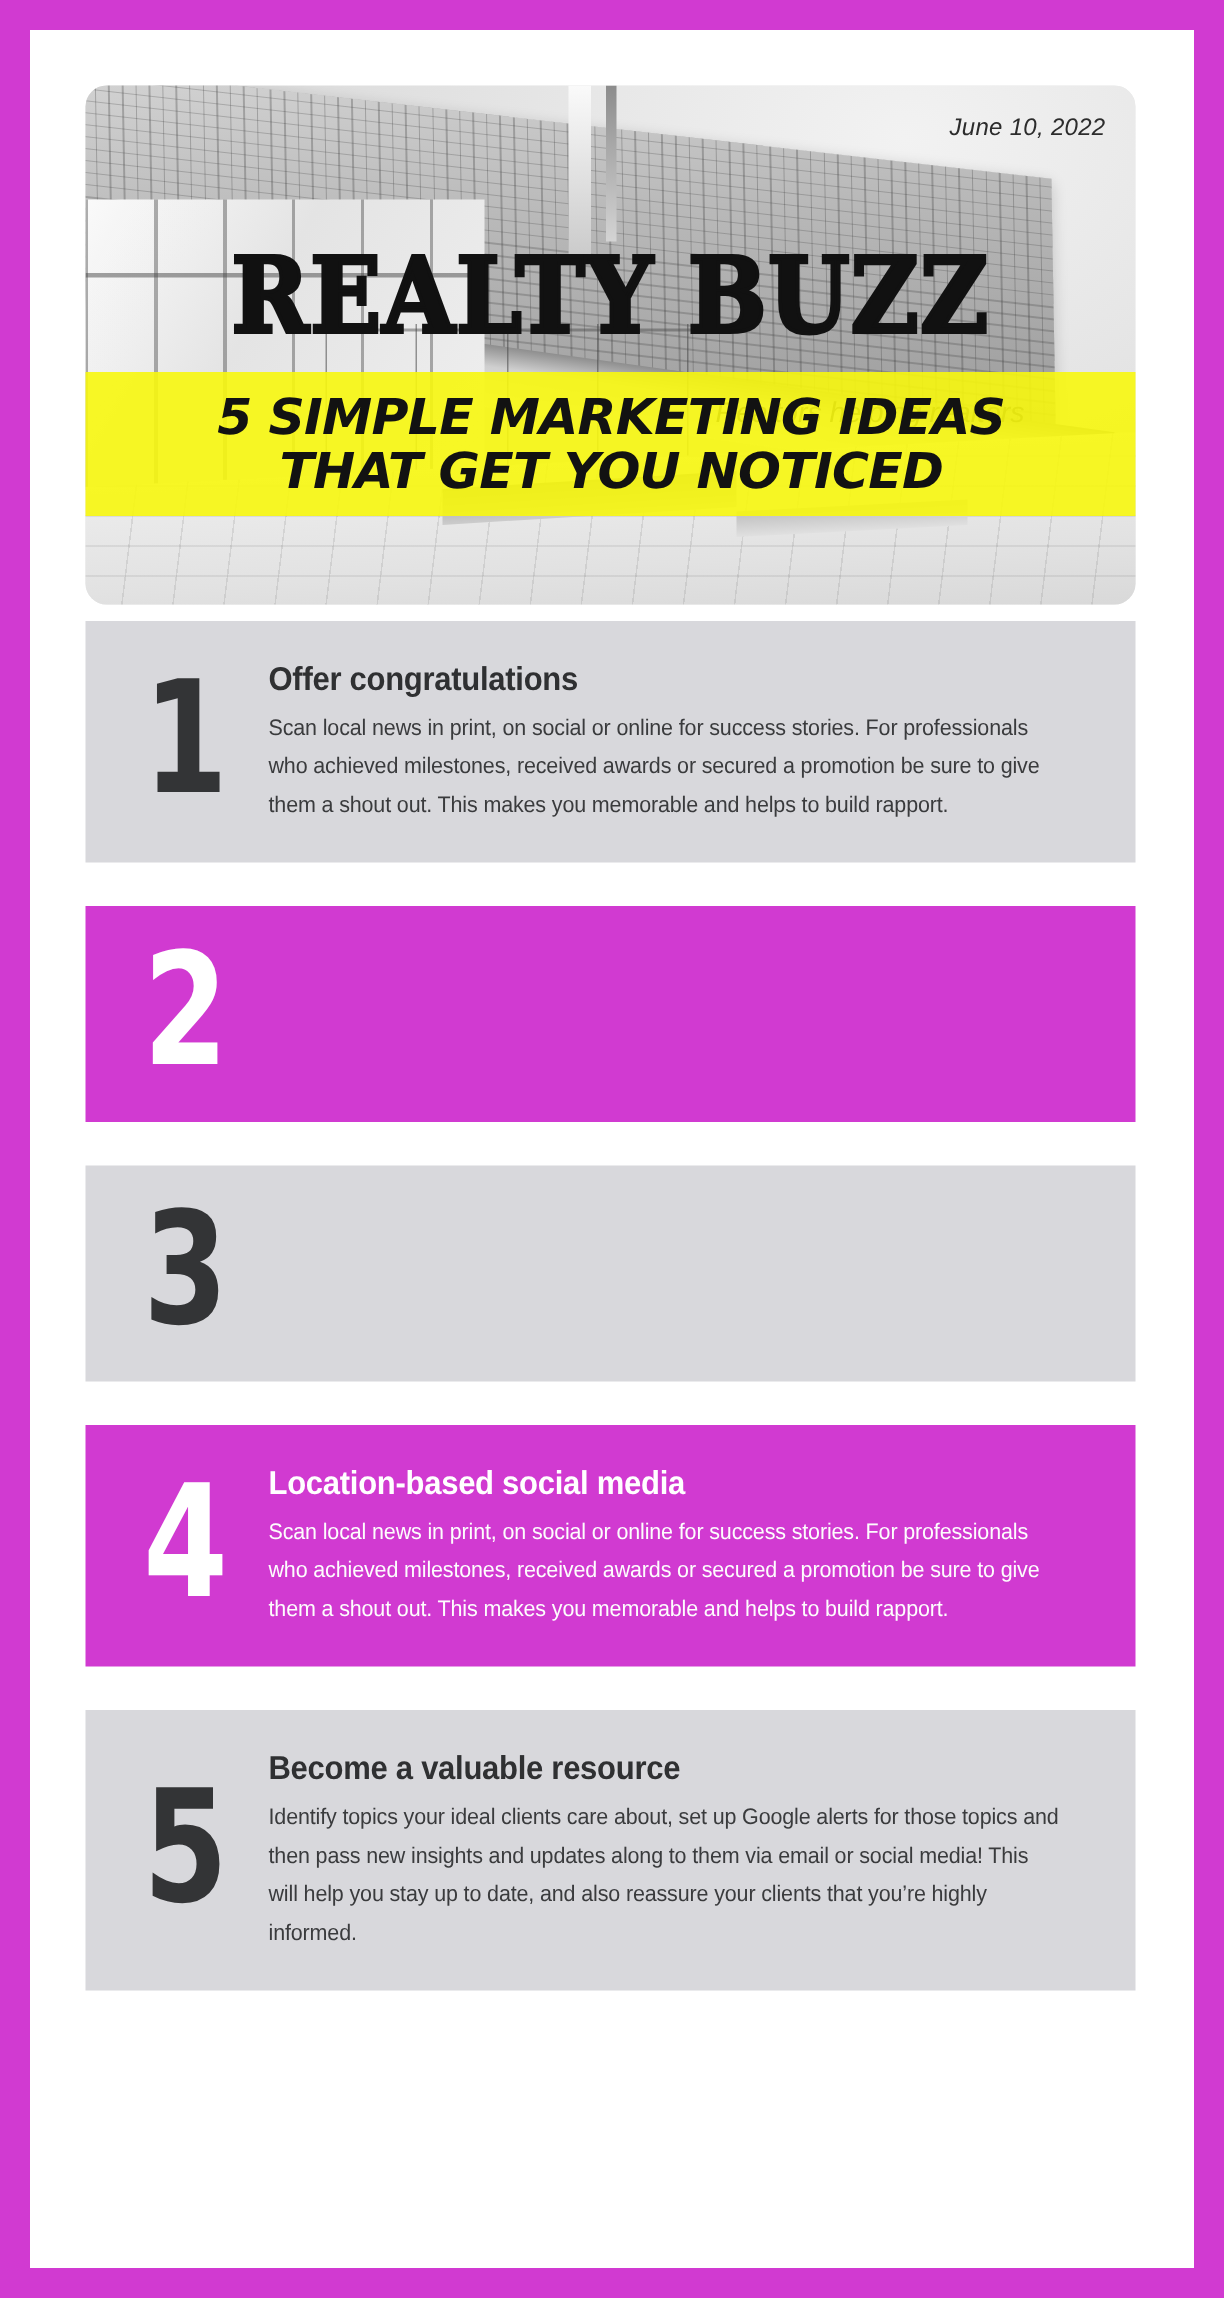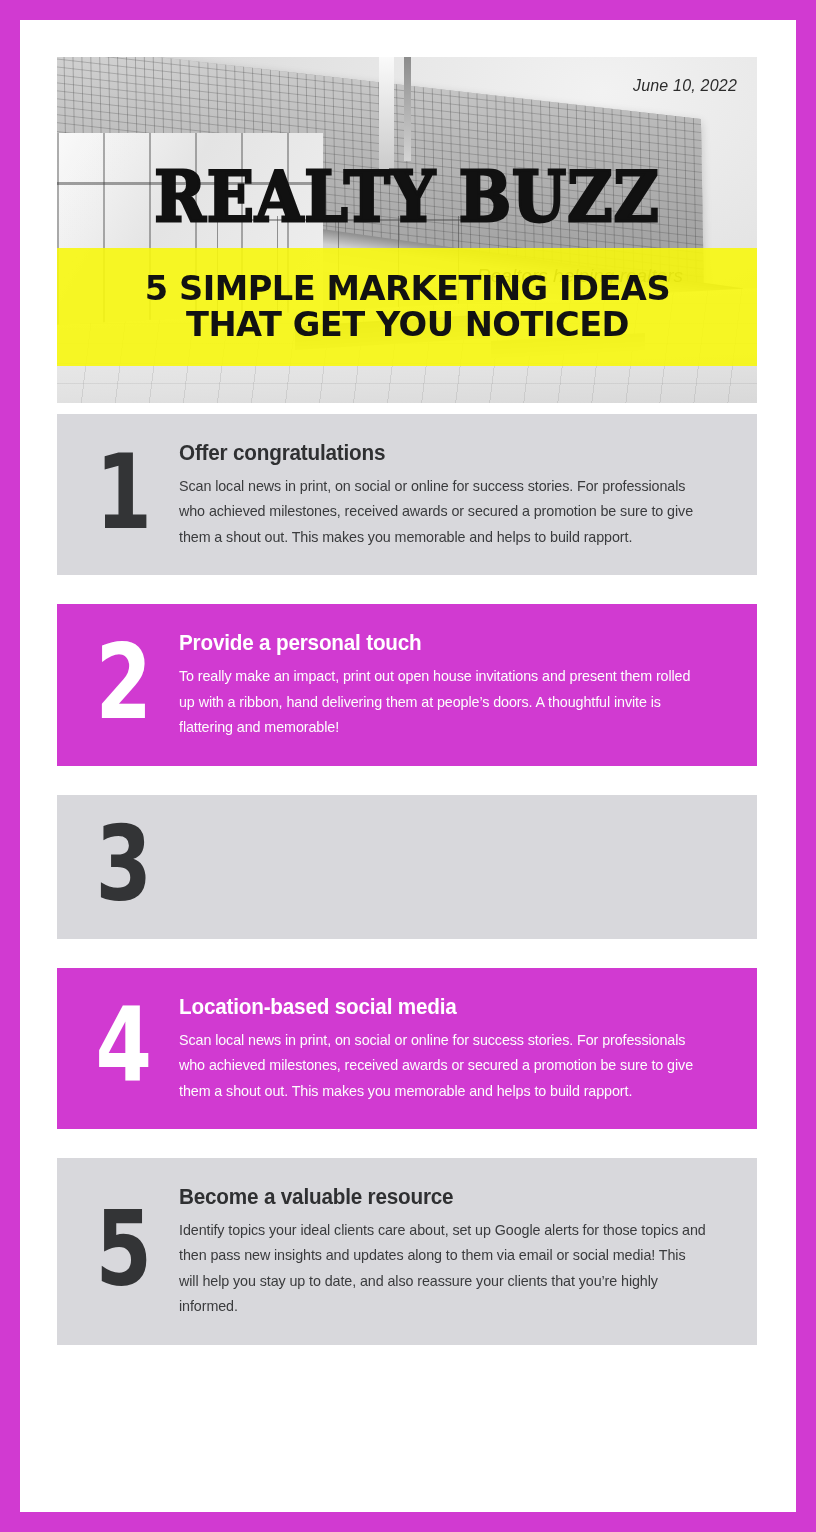--- a/index.html
+++ b/index.html
@@ -20,20 +20,21 @@
     width:776px; height:1492px;
     background:#ffffff;
   }
 
   
   .header {
     position:absolute; left:37px; top:37px;
     width:700px; height:346px;
     overflow:hidden;
     background:#e9eaea;
+    border-radius:14px;
   }
   .photo {
     position:absolute; inset:0;
     background:
       
       radial-gradient(ellipse 420px 300px at 78% 10%, #f2f2f2 0%, #e6e6e6 55%, #dcdcdc 100%);
     filter:grayscale(1);
   }
   
   .ceiling {
@@ -126,23 +127,23 @@
     transform:scaleY(1.12);
   }
   .tagline {
     position:absolute; right:74px; top:208px;
     font-size:19px; font-style:italic; color:#2a2a2a;
   }
 
   
   .banner {
     position:absolute; left:37px; top:228px;
-    width:700px; height:118px;
+    width:700px; height:96px;
     background:rgba(247,247,14,0.90);
-    display:flex; align-items:center; justify-content:center;
+    display:flex; align-items:center; justify-content:center;font-style:italic;
   }
   .banner-text {
     text-align:center;
     font-family:"DejaVu Sans", sans-serif;
     font-weight:700;
     font-size:33px;
     line-height:1.08;
     letter-spacing:-0.5px;
     color:#121212;
     text-transform:uppercase;
@@ -237,24 +238,20 @@
       <div class="card gray">
         <div class="card-num">1</div>
         <div class="card-body">
           <div class="card-title">Offer congratulations</div>
           <div class="card-text">Scan local news in print, on social or online for success stories. For professionals who achieved milestones, received awards or secured a promotion be sure to give them a shout out. This makes you memorable and helps to build rapport.</div>
         </div>
       </div>
 
       <div class="card purple">
         <div class="card-num">2</div>
-        <div class="card-body">
-          <div class="card-title">Provide a personal touch</div>
-          <div class="card-text">To really make an impact, print out open house invitations and present them rolled up with a ribbon, hand delivering them at people’s doors. A thoughtful invite is flattering and memorable!</div>
-        </div>
       </div>
 
       <div class="card gray">
         <div class="card-num">3</div>
       </div>
 
       <div class="card purple">
         <div class="card-num">4</div>
         <div class="card-body">
           <div class="card-title">Location-based social media</div>

